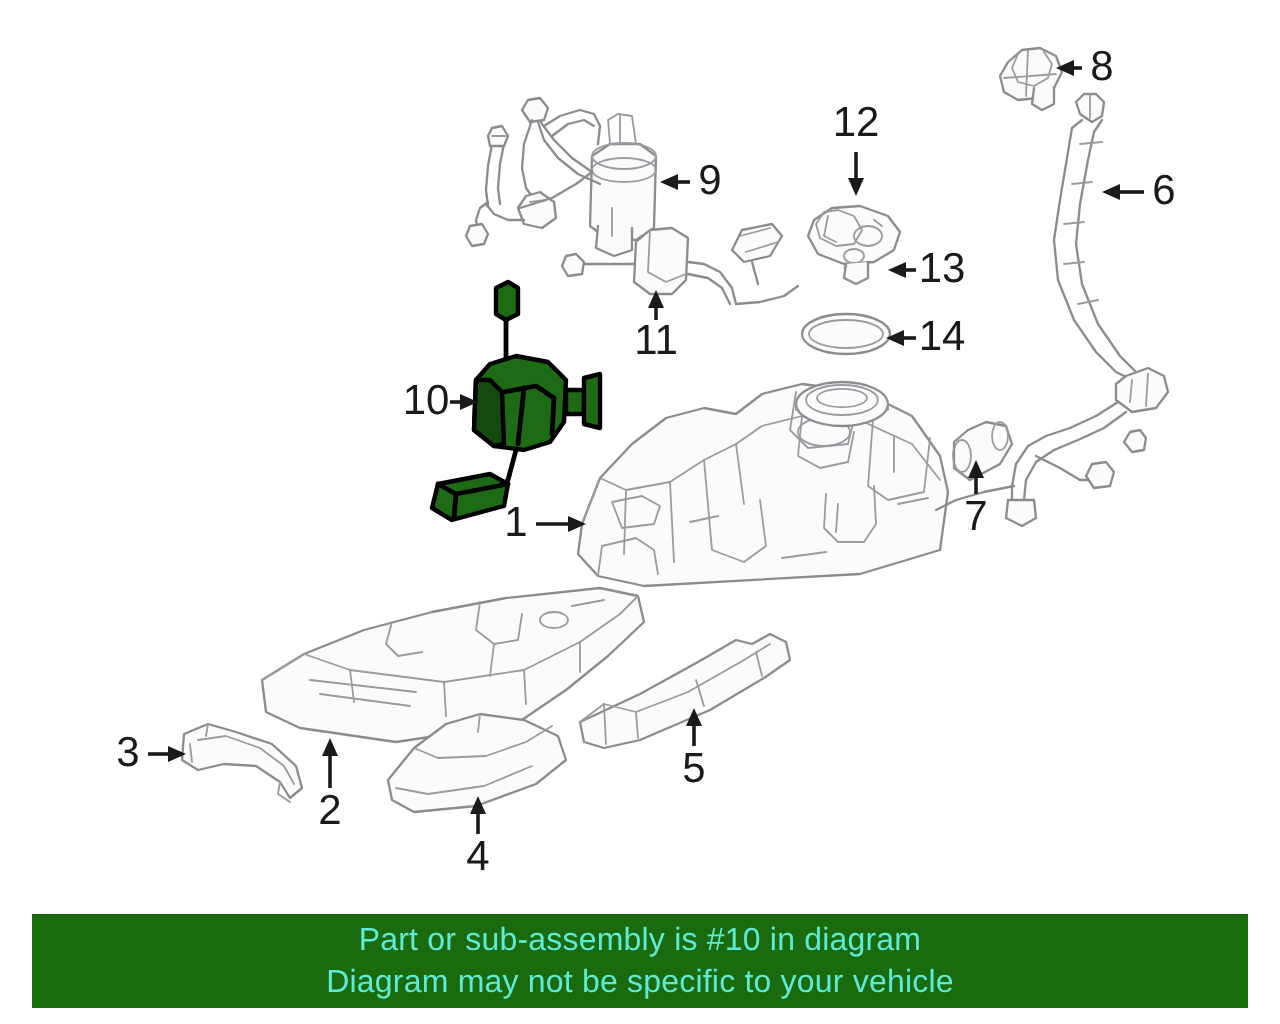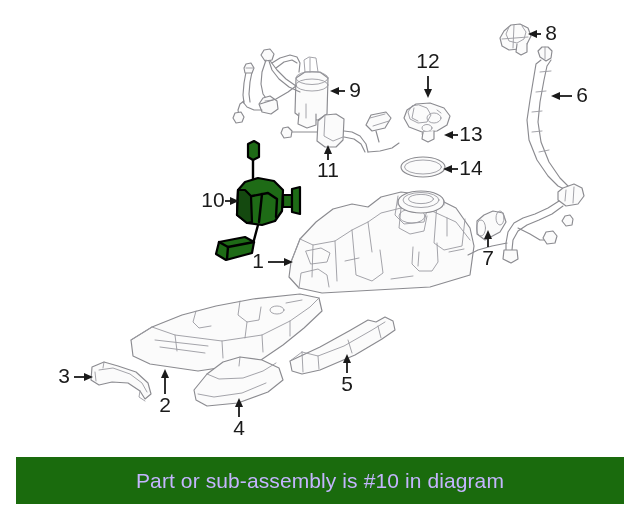--- a/index.html
+++ b/index.html
@@ -93,23 +93,23 @@
     width: 608px;
     height: 47px;
     background: #1a6b0d;
     display: flex;
     flex-direction: column;
     align-items: center;
     justify-content: center;
     box-sizing: border-box;
   }
   .banner-line {
-    color: #c4b5fd;
+    color: #5eead4;
     font-family: "Liberation Sans", sans-serif;
-    font-size: 21px;
+    font-size: 16px;
     line-height: 21px;
     letter-spacing: 0.1px;
     white-space: nowrap;
   }
 </style>
 </head>
 <body>
 
 <div id="diagram-root">
 
@@ -381,15 +381,16 @@
     <g>
       <text class="callout-text" x="471" y="175" text-anchor="middle">14</text>
       <line class="leader" x1="458" y1="169" x2="450" y2="169"></line>
       <polygon class="leader-head" points="443,169 452,165 452,173"></polygon>
     </g>
 
   </svg>
 
   <div id="footer-banner">
     <div class="banner-line">Part or sub-assembly is #10 in diagram</div>
+    <div class="banner-line">Diagram may not be specific to your vehicle</div>
   </div>
 
 </div>
 
 </body></html>

